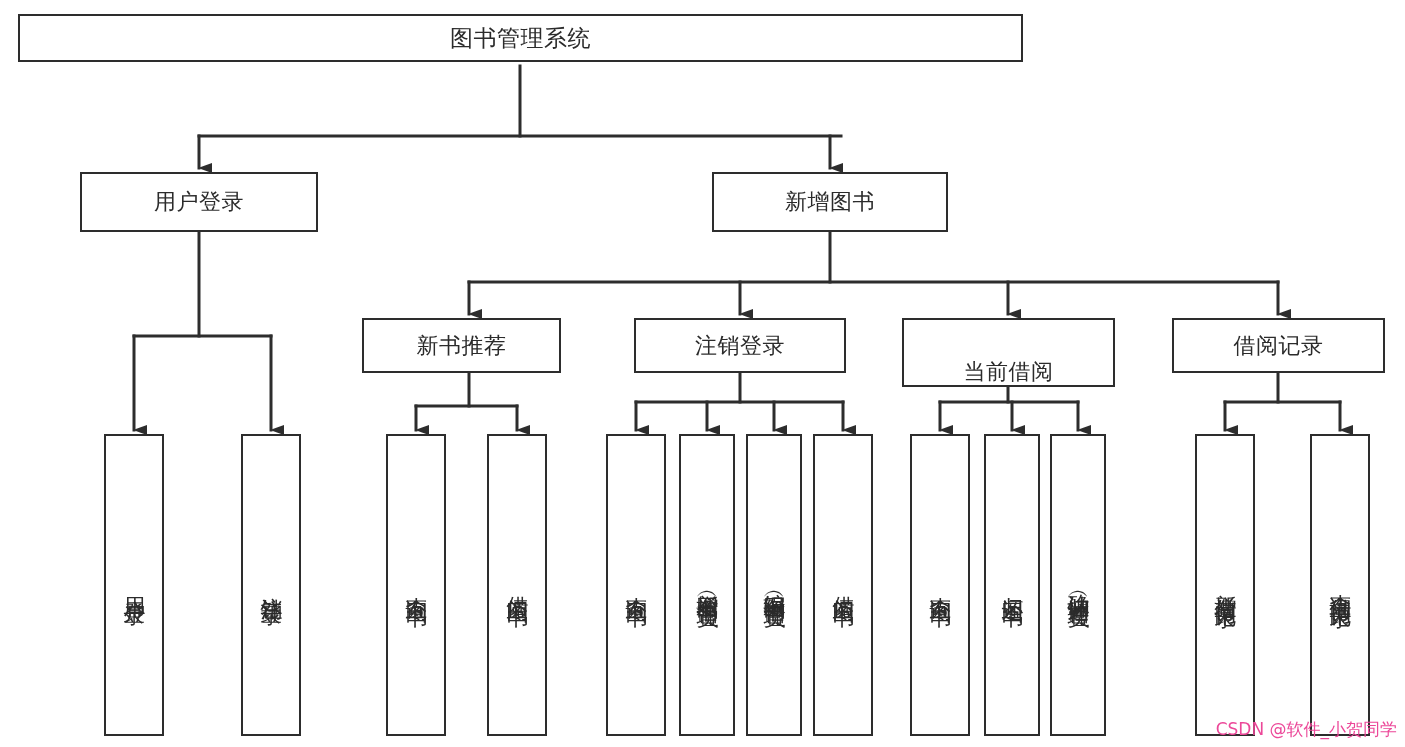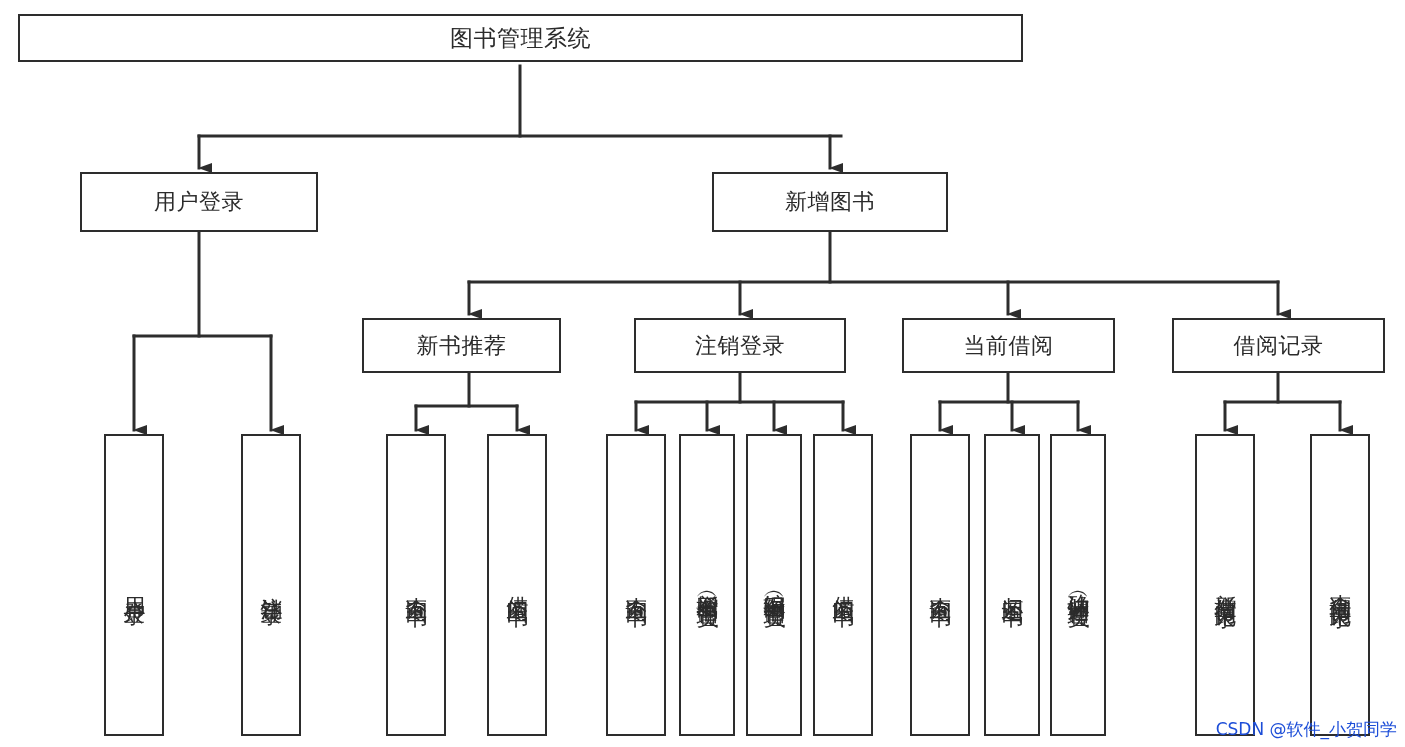--- a/index.html
+++ b/index.html
@@ -58,21 +58,21 @@
     text-align:center;
   }
   .node.leaf.tall .label{
     letter-spacing:2px;
   }
   .watermark{
     position:absolute;
     right:8px;
     bottom:6px;
     font-size:17px;
-    color:#1d4ed8;
+    color:#ec4899;
     z-index:5;
     white-space:nowrap;
     font-family:"DejaVu Sans","Liberation Sans",sans-serif;
   }
 </style>
 </head>
 <body>
 
 <div id="canvas">
 
@@ -136,21 +136,21 @@
   <div class="node" id="node-l1-1" style="left: 712px; top: 172px; width: 236px; height: 60px;">
     <span class="label">新增图书</span>
   </div>
 
   <div class="node" id="node-l2-0" style="left: 362px; top: 318px; width: 199px; height: 55px;">
     <span class="label">新书推荐</span>
   </div>
   <div class="node" id="node-l2-1" style="left: 634px; top: 318px; width: 212px; height: 55px;">
     <span class="label">注销登录</span>
   </div>
-  <div class="node" id="node-l2-2" style="left: 902px; top: 318px; width: 213px; height: 55px;">
+  <div class="node" id="node-l2-2" style="left: 902px; top: 318px; width: 213px; height: 69px; align-items: flex-end;">
     <span class="label">当前借阅</span>
   </div>
   <div class="node" id="node-l2-3" style="left: 1172px; top: 318px; width: 213px; height: 55px;">
     <span class="label">借阅记录</span>
   </div>
 
   <div class="node leaf" id="node-leaf-0" style="left: 104px; top: 434px; width: 60px; height: 302px;">
     <span class="label">用户登录</span>
   </div>
   <div class="node leaf" id="node-leaf-1" style="left: 241px; top: 434px; width: 60px; height: 302px;">

